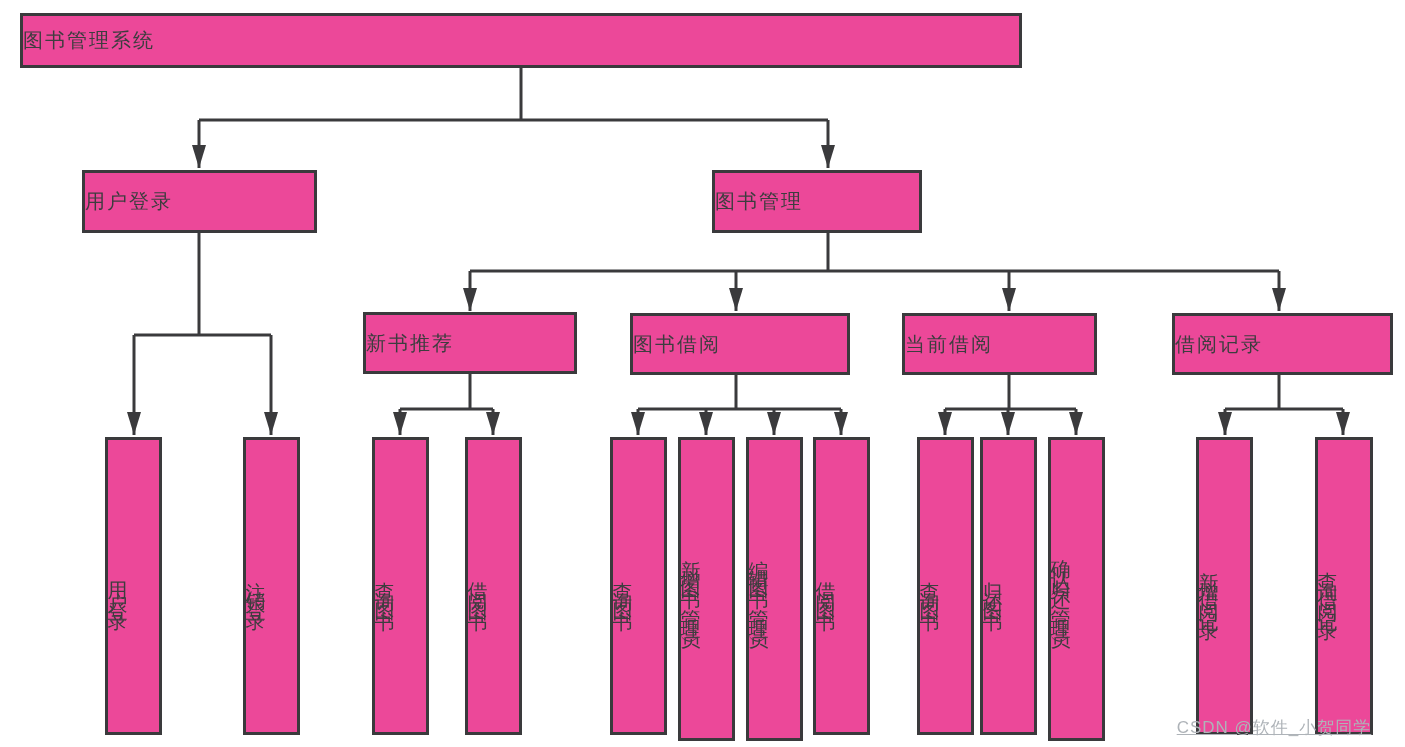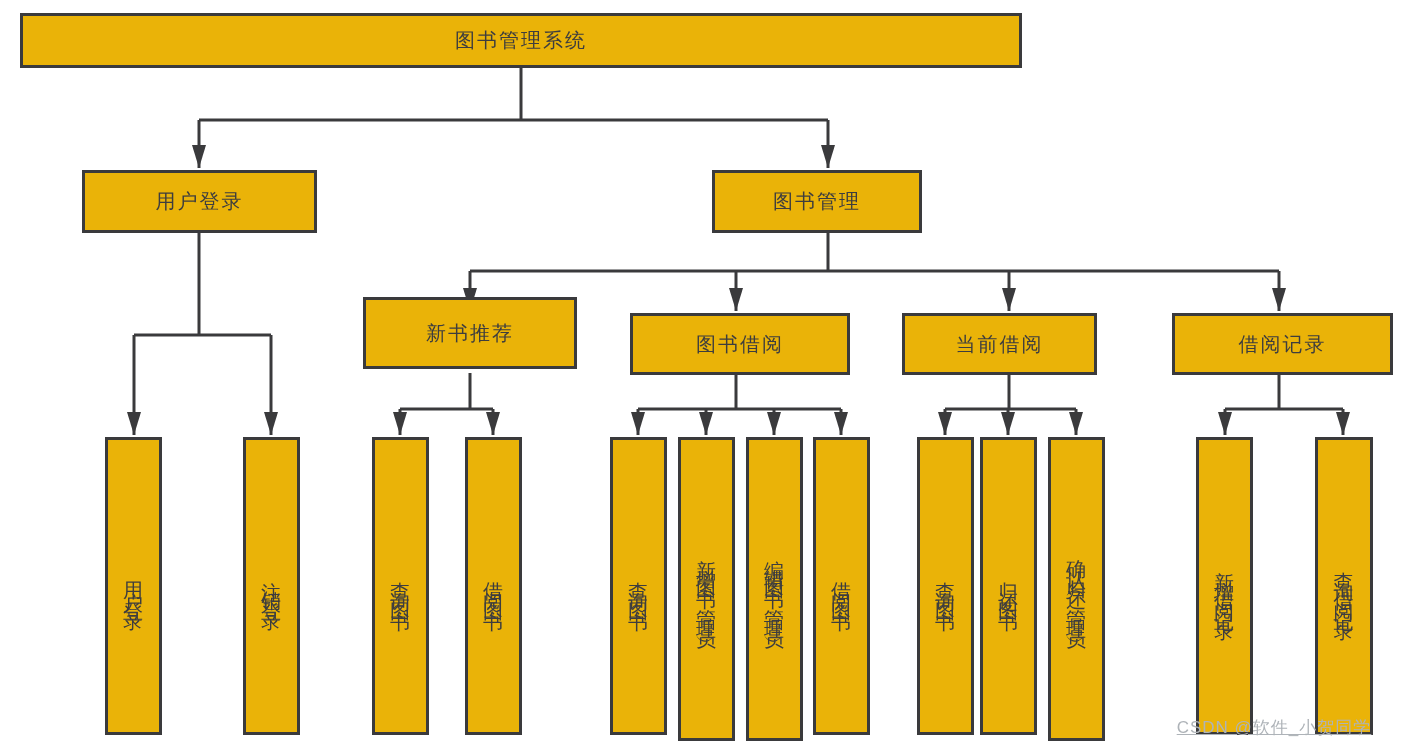--- a/index.html
+++ b/index.html
@@ -16,24 +16,24 @@
     font-family:"Liberation Sans","DejaVu Sans",sans-serif;
     position:relative;overflow:hidden;
   }
   .stage{position:absolute;left:0;top:0;width:1405px;height:747px;}
   .connectors{position:absolute;left:0;top:0;z-index:1;}
   .connectors path.wire{fill:none;stroke:var(--line);stroke-width:3;}
   .connectors line.wire{stroke:var(--line);stroke-width:3;}
   .connectors .ah{fill:var(--line);}
   .node{
     position:absolute;z-index:2;
-    background:#eab308;
+    background:#ec4899;
     border:3px solid var(--border);
     box-sizing:border-box;
-    display:flex;align-items:center;justify-content:center;
+    display:flex;align-items:center;justify-content:flex-start;
     color:var(--text);
   }
   .htext{
     font-size:20px;letter-spacing:2px;white-space:nowrap;
   }
   .vtext{
     writing-mode:vertical-rl;
     text-orientation:upright;
     font-size:20px;
     letter-spacing:10px;
@@ -96,21 +96,21 @@
     <span class="htext">图书管理系统</span>
   </div>
 
   <div class="node" style="left:82px;top:170px;width:235px;height:63px">
     <span class="htext">用户登录</span>
   </div>
   <div class="node" style="left:712px;top:170px;width:210px;height:63px">
     <span class="htext">图书管理</span>
   </div>
 
-  <div class="node" style="left:363px;top:297px;width:214px;height:72px">
+  <div class="node" style="left:363px;top:312px;width:214px;height:62px">
     <span class="htext">新书推荐</span>
   </div>
   <div class="node" style="left:630px;top:313px;width:220px;height:62px">
     <span class="htext">图书借阅</span>
   </div>
   <div class="node" style="left:902px;top:313px;width:195px;height:62px">
     <span class="htext">当前借阅</span>
   </div>
   <div class="node" style="left:1172px;top:313px;width:221px;height:62px">
     <span class="htext">借阅记录</span>

